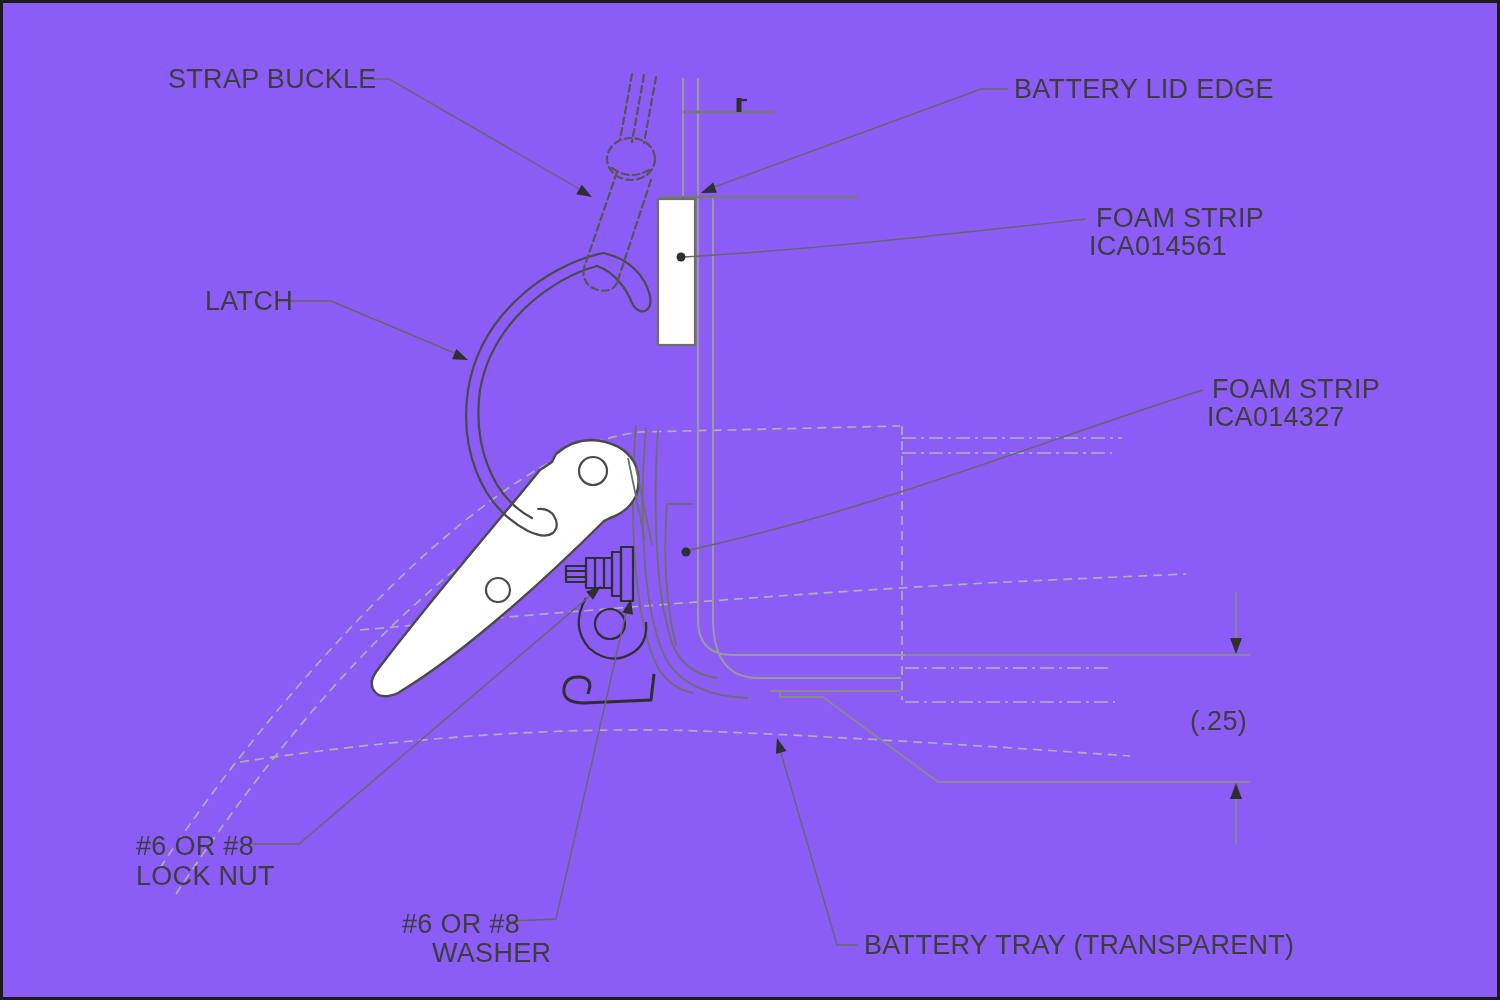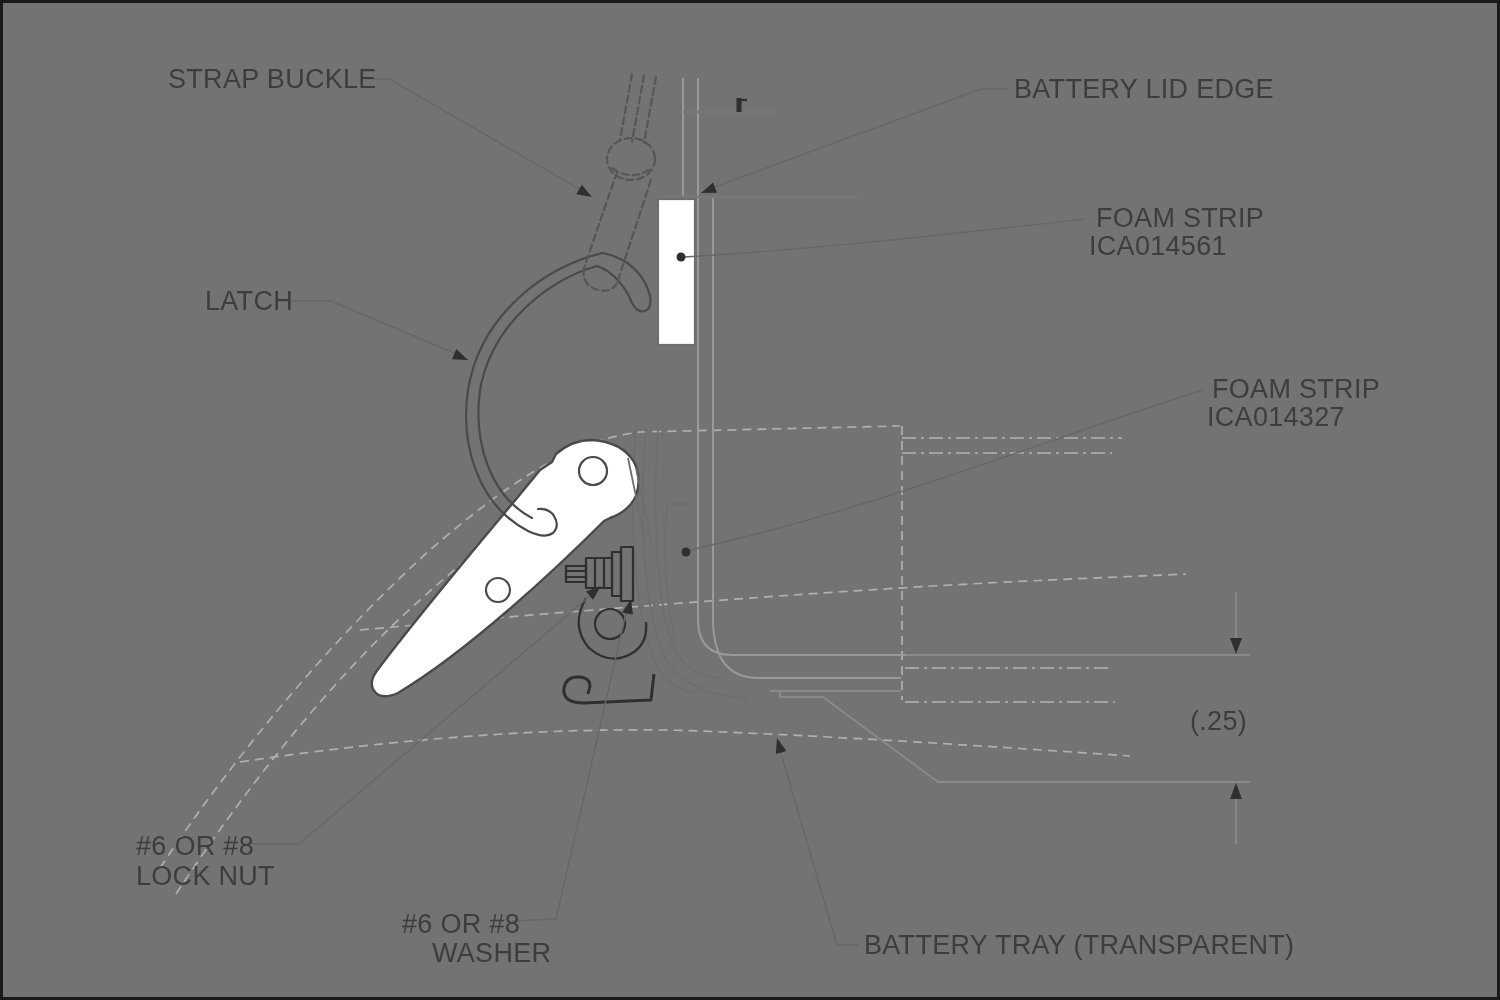--- a/index.html
+++ b/index.html
@@ -1,16 +1,16 @@
 <!DOCTYPE html>
 <html><head>
 <meta charset="utf-8">
 <style>
   html,body{margin:0;padding:0;background:#ffffff;}
-  .canvas{position:relative;width:1500px;height:1000px;background:#737373;overflow:hidden;}
+  .canvas{position:relative;width:1500px;height:1000px;background:#8b5cf6;overflow:hidden;}
   svg{position:absolute;left:0;top:0;}
   .s-main{stroke:#4a4a4a;stroke-width:2.2;fill:none;stroke-linecap:round;stroke-linejoin:round;}
   .s-hw{stroke:#2f2f2f;stroke-width:2.2;fill:none;stroke-linejoin:round;}
   .s-lid{stroke:#9a9a9a;stroke-width:2;fill:none;}
   .s-mid{stroke:#787878;stroke-width:2.4;fill:none;}
   .s-soft{stroke:#6e6e6e;stroke-width:1.8;fill:none;}
   .s-dash{stroke:#b0b0b0;stroke-width:1.7;fill:none;stroke-dasharray:9 6;}
   .s-dashdot{stroke:#b4b4b4;stroke-width:1.5;fill:none;stroke-dasharray:14 5 3 5;}
   .s-leader{stroke:#676767;stroke-width:1.4;fill:none;}
   .s-strap{stroke:#565656;stroke-width:2.2;fill:none;stroke-dasharray:7 4;stroke-linecap:round;}

